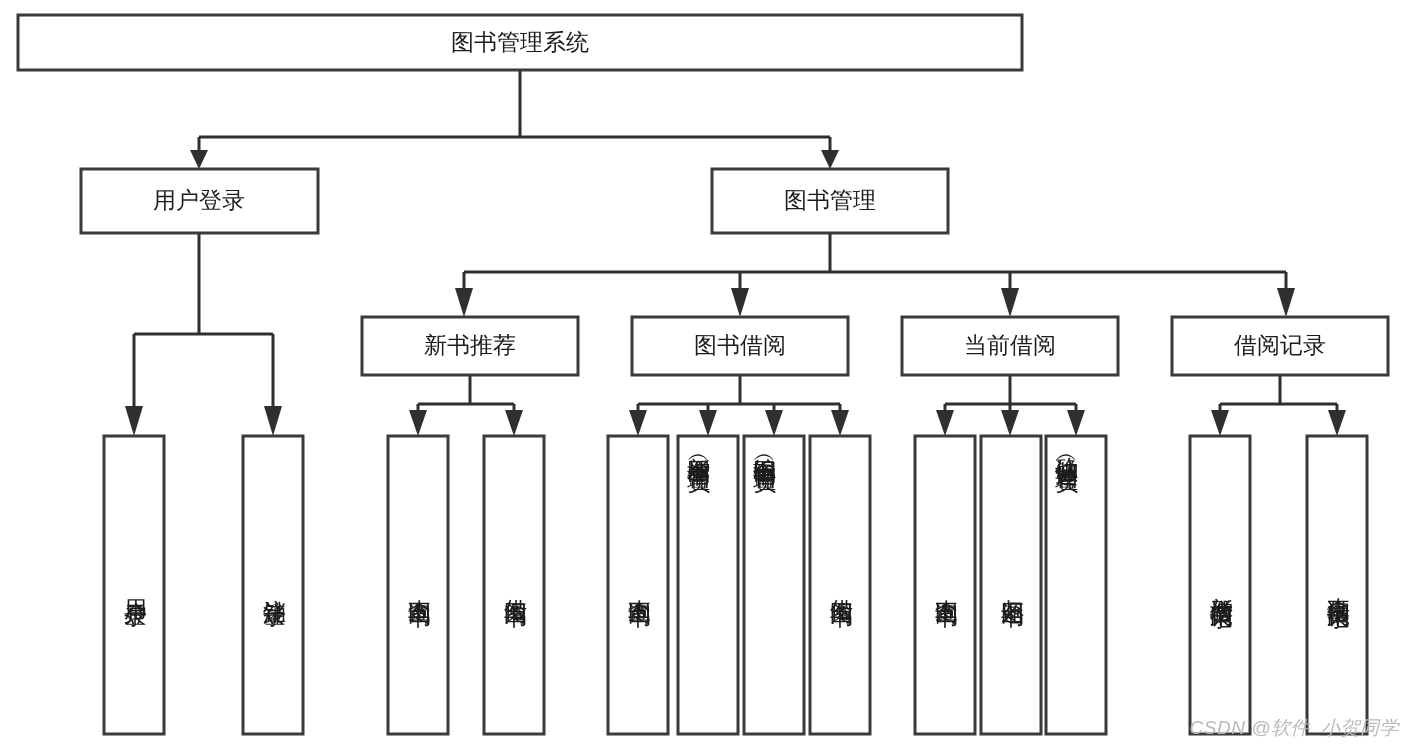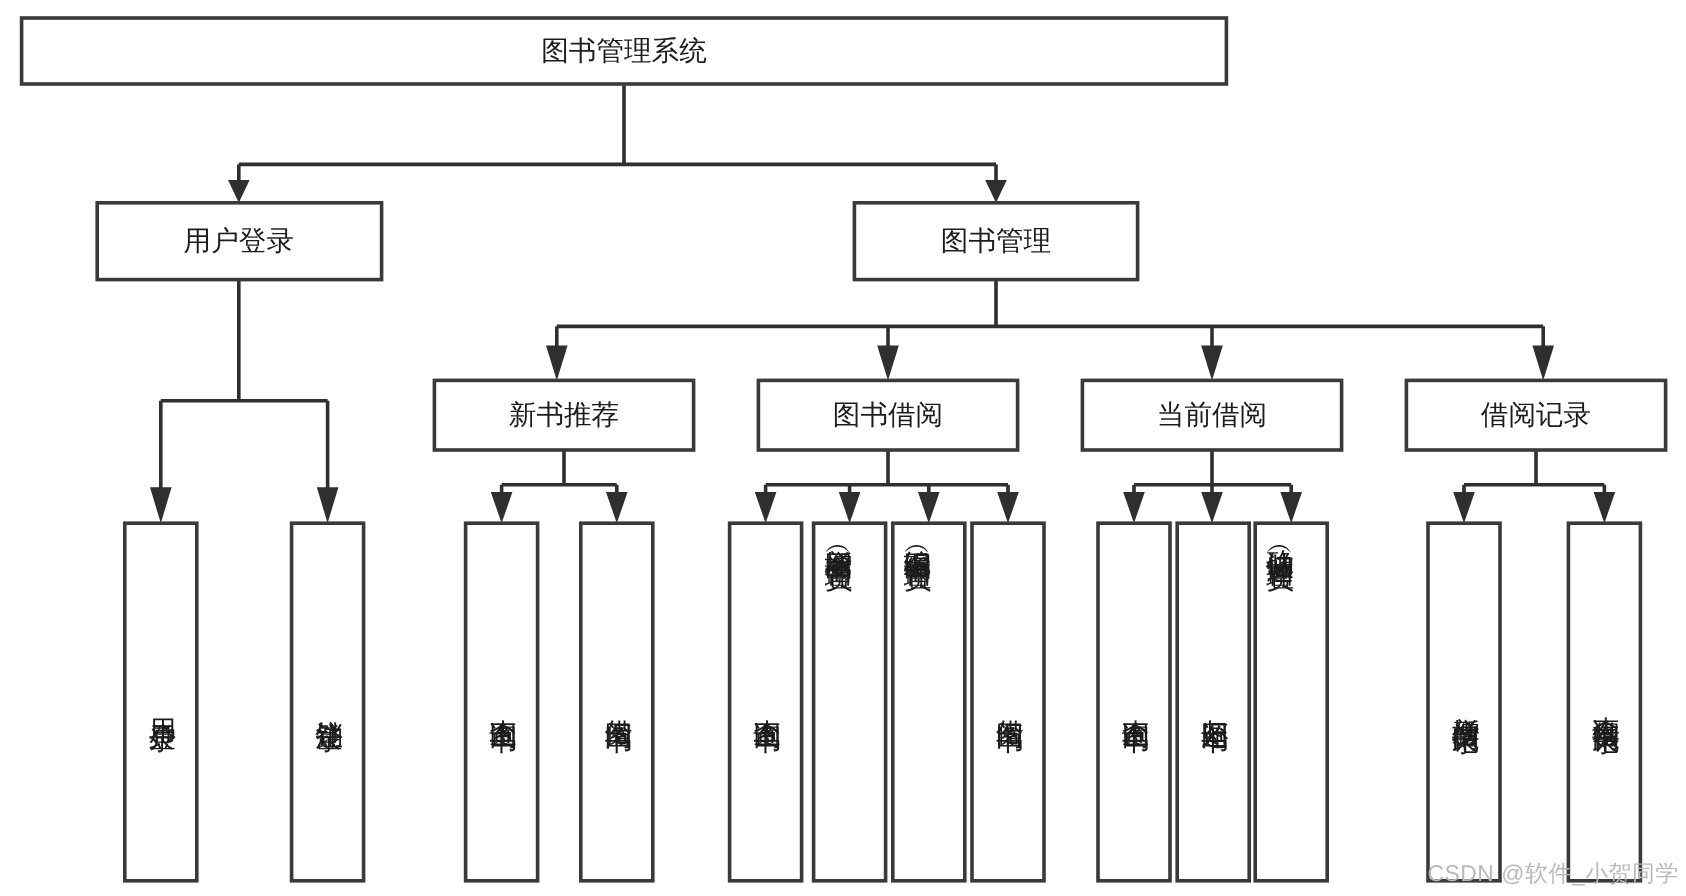--- a/index.html
+++ b/index.html
@@ -57,20 +57,21 @@
   }
   .watermark {
     position: absolute;
     right: 6px;
     bottom: 6px;
     font-family: "Liberation Sans", "DejaVu Sans", sans-serif;
     font-size: 19px;
     color: #b9b9b9;
     white-space: nowrap;
     letter-spacing: 0.5px;
+    font-style: italic;
   }
 </style>
 </head>
 <body>
 
 <div id="diagram-root">
   <svg class="flow" viewBox="0 0 1405 747" xmlns="http://www.w3.org/2000/svg">
 
     <g>
 

